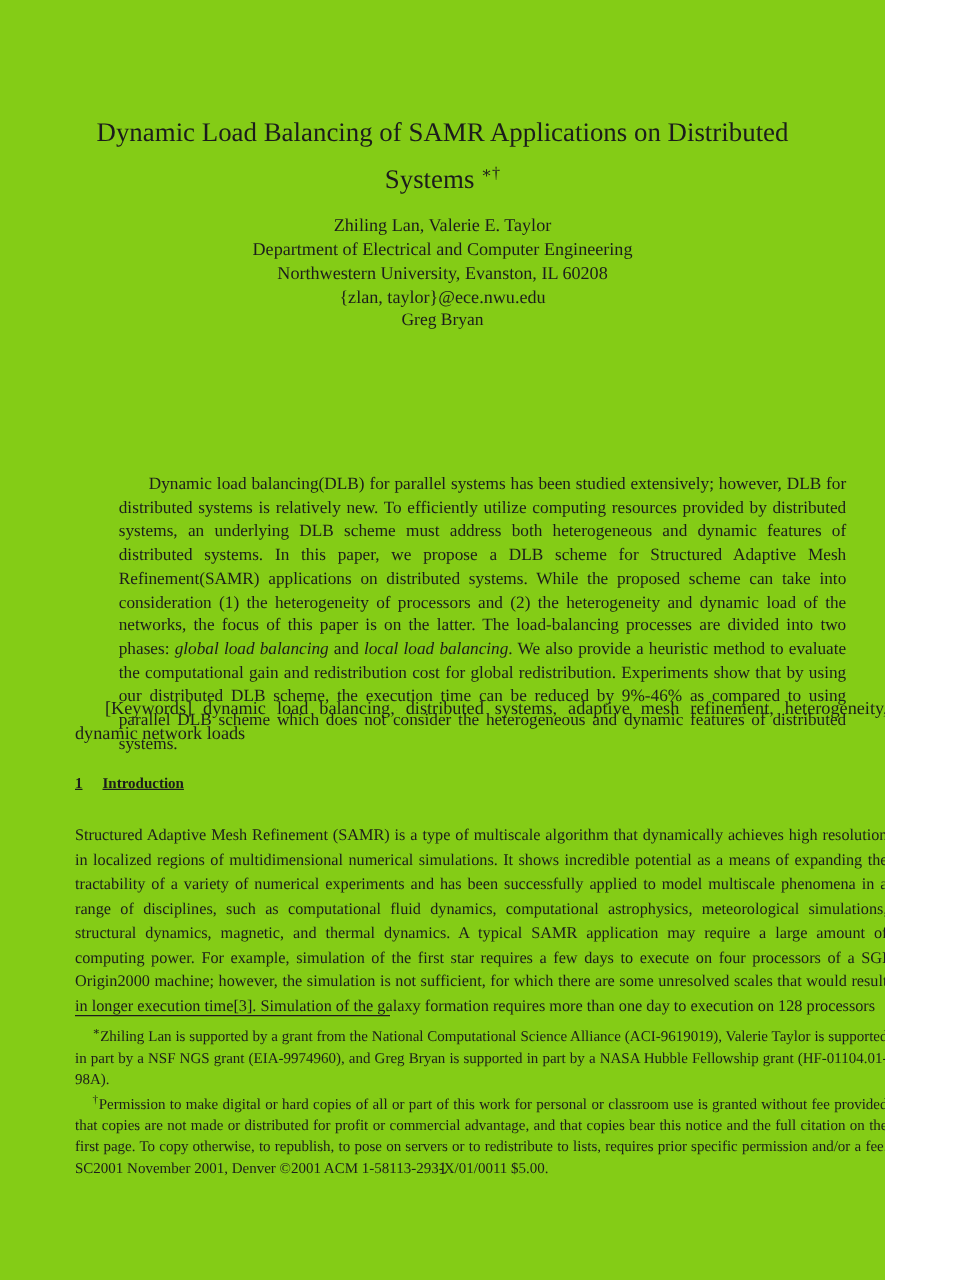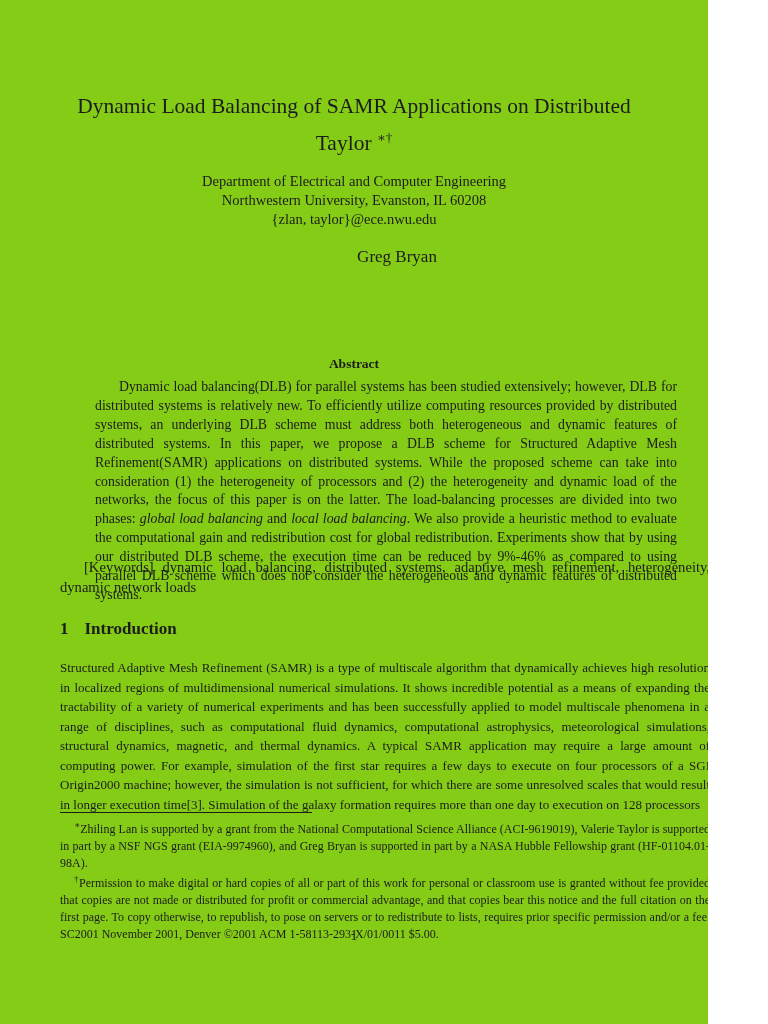--- a/index.html
+++ b/index.html
@@ -11,40 +11,40 @@
     color: #1c1c1c;
     font-family: "Liberation Serif", "DejaVu Serif", serif;
     overflow: hidden;
   }
   .centered { text-align: center; width: 100%; position: absolute; left: 0; }
 
   .title-block { top: 90px; font-size: 21.5px; line-height: 32px; }
   .title-block sup { font-size: 13px; }
 
   .author-block-1 { top: 172px; font-size: 14.5px; line-height: 19px; }
-  .author-block-2 { top: 247px; font-size: 17px; line-height: 19px; padding-left: 43px; }
+  .author-block-2 { top: 247px; font-size: 14px; line-height: 19px; }
 
   .abstract-heading { top: 356px; font-size: 13.5px; font-weight: bold; }
 
   .abstract-body {
     position: absolute; top: 378px; left: 95px; width: 582px;
     font-size: 13.8px; line-height: 18.9px;
     text-align: justify; text-indent: 24px;
   }
   .abstract-body .em { font-style: italic; }
 
   .keywords {
     position: absolute; top: 557px; left: 60px; width: 650px;
     font-size: 14.6px; line-height: 20px;
     text-align: justify; text-indent: 24px;
   }
 
   .section-heading {
     position: absolute; top: 619px; left: 60px;
-    font-size: 17px; font-weight: bold;
+    font-size: 12px; font-weight: bold; text-decoration: underline;
   }
   .section-heading .sec-num { margin-right: 16px; }
 
   .intro-paragraph {
     position: absolute; top: 658px; left: 60px; width: 650px;
     font-size: 13px; line-height: 19.5px;
     text-align: justify;
   }
 
   .footnote-rule {
@@ -62,34 +62,34 @@
 
   .page-number { top: 928px; font-size: 14px; }
 </style>
 </head>
 <body>
 
 <div class="page">
 
   <div class="centered title-block">
     <div>Dynamic Load Balancing of SAMR Applications on Distributed</div>
-    <div><span>Taylor </span><sup>∗†</sup></div>
+    <div><span>Systems </span><sup>∗†</sup></div>
   </div>
 
   <div class="centered author-block-1">
+    <div>Zhiling Lan, Valerie E. Taylor</div>
     <div>Department of Electrical and Computer Engineering</div>
     <div>Northwestern University, Evanston, IL 60208</div>
     <div>{zlan, taylor}@ece.nwu.edu</div>
   </div>
 
   <div class="centered author-block-2">
     <div>Greg Bryan</div>
   </div>
 
-  <div class="centered abstract-heading">Abstract</div>
 
   <div class="abstract-body"><span>Dynamic load balancing(DLB) for parallel systems has been studied extensively; however, DLB for distributed systems is relatively new. To efficiently utilize computing resources provided by distributed systems, an underlying DLB scheme must address both heterogeneous and dynamic features of distributed systems. In this paper, we propose a DLB scheme for Structured Adaptive Mesh Refinement(SAMR) applications on distributed systems. While the proposed scheme can take into consideration (1) the heterogeneity of processors and (2) the heterogeneity and dynamic load of the networks, the focus of this paper is on the latter. The load-balancing processes are divided into two phases: </span><span class="em">global load balancing</span><span> and </span><span class="em">local load balancing</span><span>. We also provide a heuristic method to evaluate the computational gain and redistribution cost for global redistribution. Experiments show that by using our distributed DLB scheme, the execution time can be reduced by 9%-46% as compared to using parallel DLB scheme which does not consider the heterogeneous and dynamic features of distributed systems.</span></div>
 
   <div class="keywords"><span>[Keywords]</span><span>  dynamic load balancing, distributed systems, adaptive mesh refinement, heterogeneity, dynamic network loads</span></div>
 
   <div class="section-heading"><span class="sec-num">1</span><span>Introduction</span></div>
 
   <div class="intro-paragraph">Structured Adaptive Mesh Refinement (SAMR) is a type of multiscale algorithm that dynamically achieves high resolution in localized regions of multidimensional numerical simulations. It shows incredible potential as a means of expanding the tractability of a variety of numerical experiments and has been successfully applied to model multiscale phenomena in a range of disciplines, such as computational fluid dynamics, computational astrophysics, meteorological simulations, structural dynamics, magnetic, and thermal dynamics. A typical SAMR application may require a large amount of computing power. For example, simulation of the first star requires a few days to execute on four processors of a SGI Origin2000 machine; however, the simulation is not sufficient, for which there are some unresolved scales that would result in longer execution time[3]. Simulation of the galaxy formation requires more than one day to execution on 128 processors</div>
 
   <div class="footnote-rule"></div>

